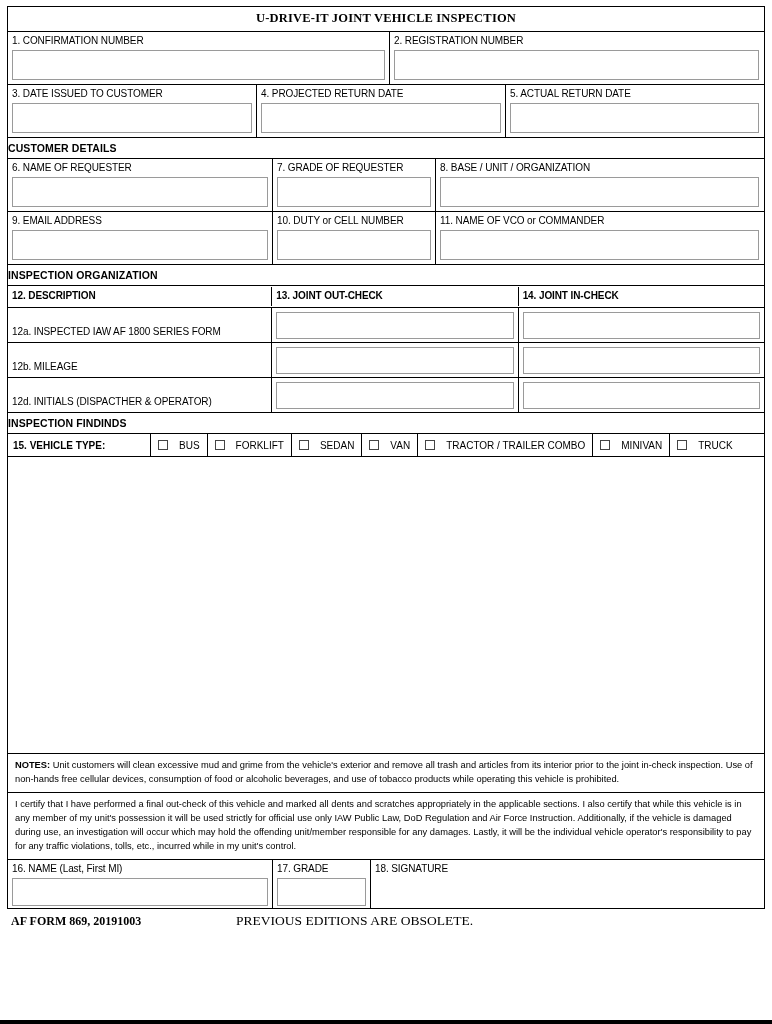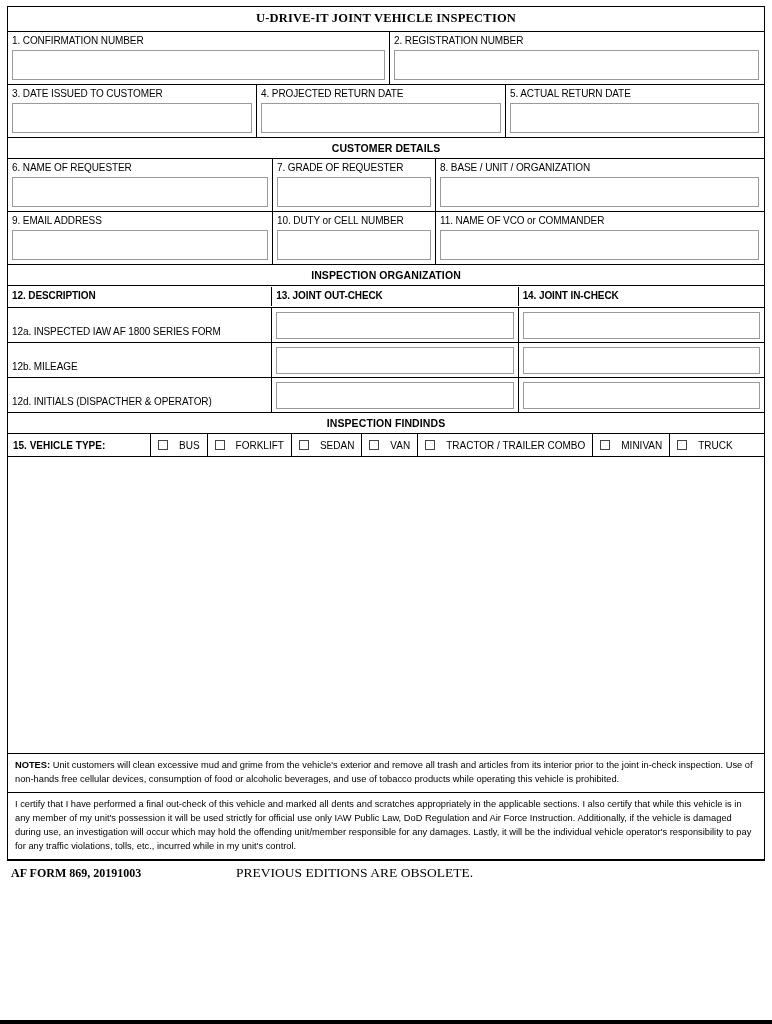--- a/index.html
+++ b/index.html
@@ -43,21 +43,21 @@
     font-family: "Liberation Serif", serif;
     font-weight: bold;
     font-size: 12.5px;
     letter-spacing: .2px;
     padding: 4px 0 5px 0;
     border-bottom: 1.5px solid #000;
   }
 
   
   .band {
-    text-align: center;
+    text-align: left;
     font-size: 10.5px;
     font-weight: bold;
     letter-spacing: .1px;
     padding: 4px 0 4px 0;
     border-bottom: 1.5px solid #000;
   }
 
   
   .lbl {
     font-size: 10px;
@@ -311,20 +311,34 @@
     </div>
 
     <div class="canvas"></div>
 
     <div class="notes">
       <b>NOTES:</b><span>  Unit customers will clean excessive mud and grime from the vehicle's exterior and remove all trash and articles from its interior prior to the joint in-check inspection.  Use of non-hands free cellular devices, consumption of food or alcoholic beverages, and use of tobacco products while operating this vehicle is prohibited.</span>
     </div>
 
     <div class="certify">I certify that I have performed a final out-check of this vehicle and marked all dents and scratches appropriately in the applicable sections.  I also certify that while this vehicle is in any member of my unit's possession it will be used strictly for official use only IAW Public Law, DoD Regulation and Air Force Instruction.  Additionally, if the vehicle is damaged during use, an investigation will occur which may hold the offending unit/member responsible for any damages.  Lastly, it will be the individual vehicle operator's responsibility to pay for any traffic violations, tolls, etc., incurred while in my unit's control.</div>
 
+    <div class="row sig-row">
+      <div class="cell sig-name">
+        <div class="lbl">16.  NAME (Last, First MI)</div>
+        <div class="box short"></div>
+      </div>
+      <div class="cell sig-grade">
+        <div class="lbl">17.  GRADE</div>
+        <div class="box short"></div>
+      </div>
+      <div class="cell sig-sign">
+        <div class="lbl">18.  SIGNATURE</div>
+        <div style="height:30px;"></div>
+      </div>
+    </div>
 
   </div>
 
   <div class="footer">
     <div class="footer-left">AF FORM 869, 20191003</div>
     <div class="footer-right">PREVIOUS EDITIONS ARE OBSOLETE.</div>
   </div>
 
   <div class="bottom-rule"></div>
 </div>

